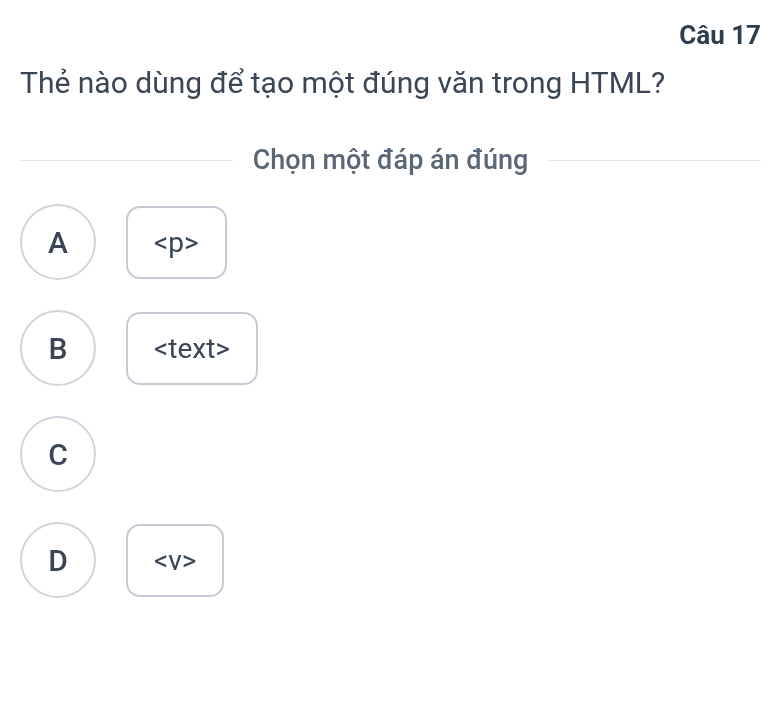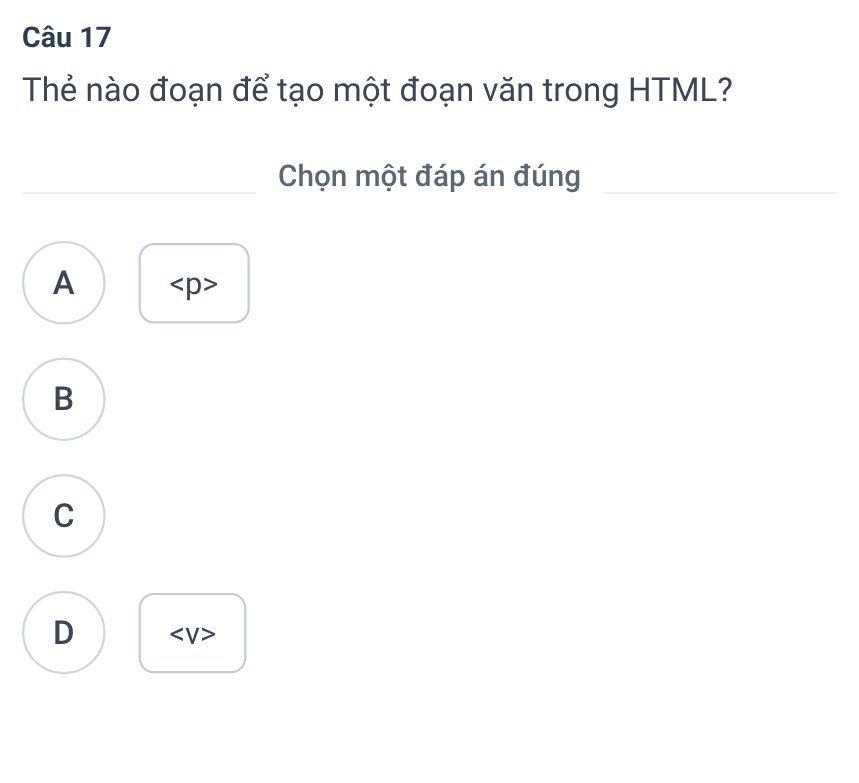--- a/index.html
+++ b/index.html
@@ -12,31 +12,32 @@
       background: #ffffff;
       padding: 20px;
       width: 781px;
       height: 712px;
     }
     .question-number {
       font-size: 26px;
       font-weight: 700;
       color: #2c3e50;
       margin-bottom: 12px;
+      text-align: right;
     }
     .question-text {
       font-size: 30px;
       color: #3a4556;
       margin-bottom: 40px;
       line-height: 1.4;
     }
     .instruction-row {
       display: flex;
-      align-items: flex-end;
-      margin-bottom: 43px;
+      align-items: center;
+      margin-bottom: 28px;
     }
     .instruction-line {
       flex: 1;
       height: 1px;
       background: #e0e3e8;
     }
     .instruction-text {
       font-size: 27px;
       color: #5a6776;
       padding: 0 20px;
@@ -75,35 +76,36 @@
       color: #3a4556;
       background: #ffffff;
       cursor: pointer;
       display: inline-block;
     }
   </style>
 </head>
 <body>
 
 <div class="question-number">Câu 17</div>
-<div class="question-text">Thẻ nào đoạn để tạo một đoạn văn trong HTML?</div>
+<div class="question-text">Thẻ nào dùng để tạo một đúng văn trong HTML?</div>
 
 <div class="instruction-row">
   <div class="instruction-line"></div>
   <div class="instruction-text">Chọn một đáp án đúng</div>
   <div class="instruction-line"></div>
 </div>
 
 <div class="options-container">
   <div class="option-row">
     <div class="option-letter">A</div>
     <div class="option-text">&lt;p&gt;</div>
   </div>
   <div class="option-row">
     <div class="option-letter">B</div>
+    <div class="option-text">&lt;text&gt;</div>
   </div>
   <div class="option-row">
     <div class="option-letter">C</div>
   </div>
   <div class="option-row">
     <div class="option-letter">D</div>
     <div class="option-text">&lt;v&gt;</div>
   </div>
 </div>
 

